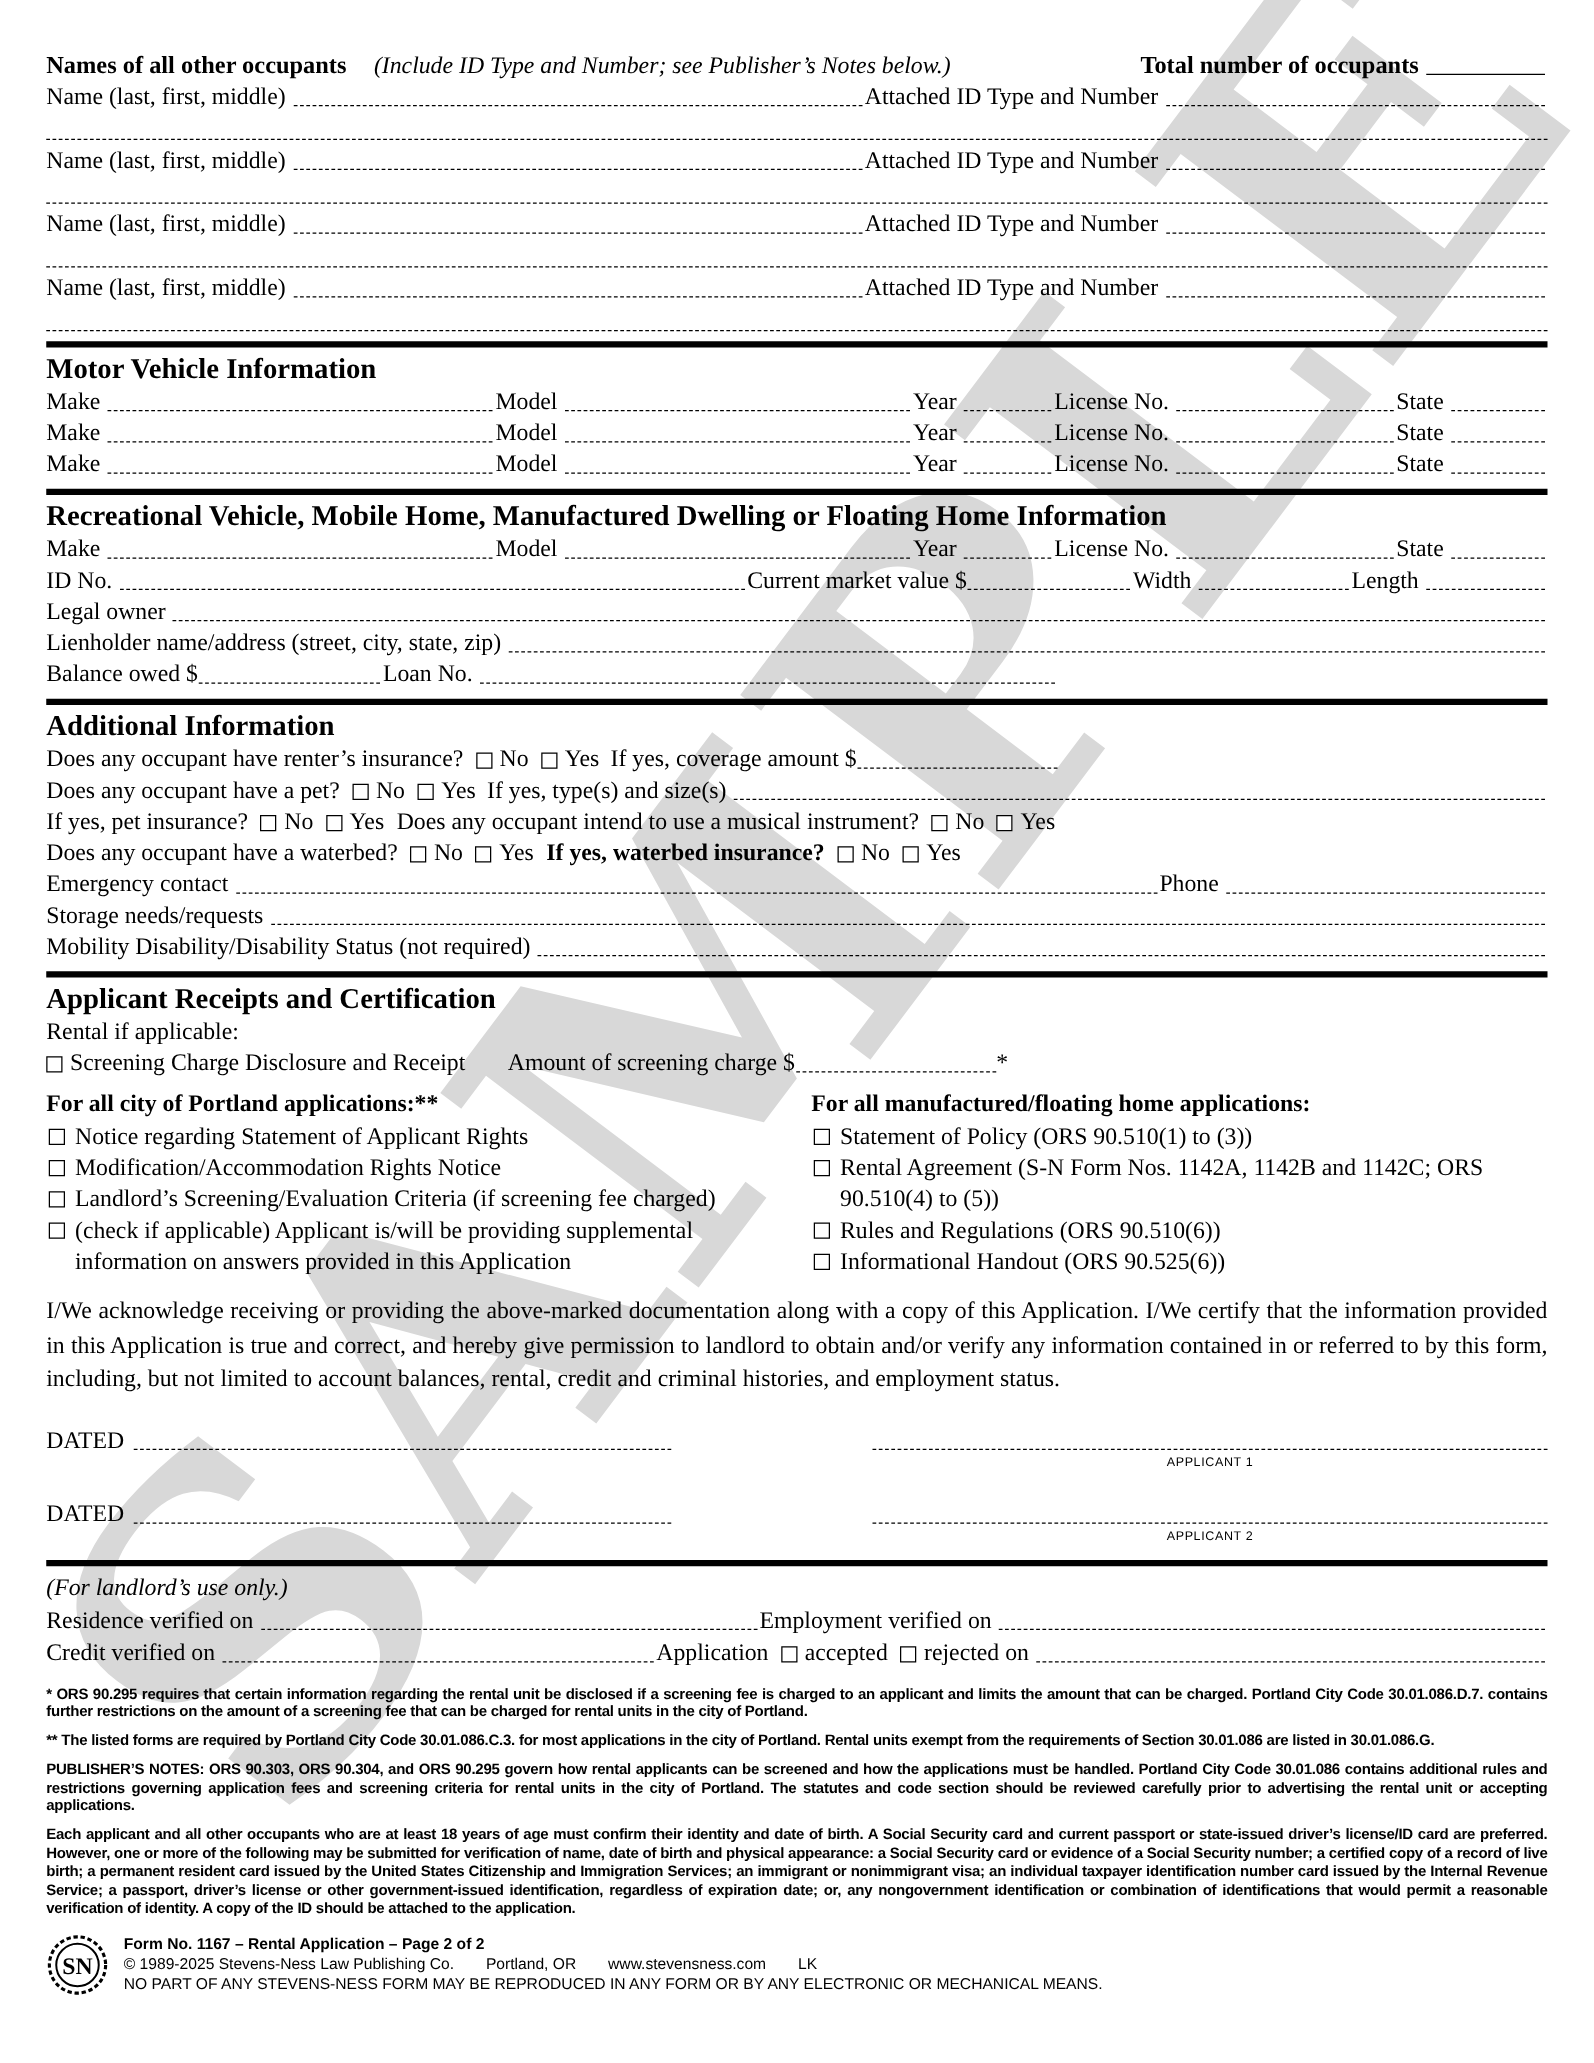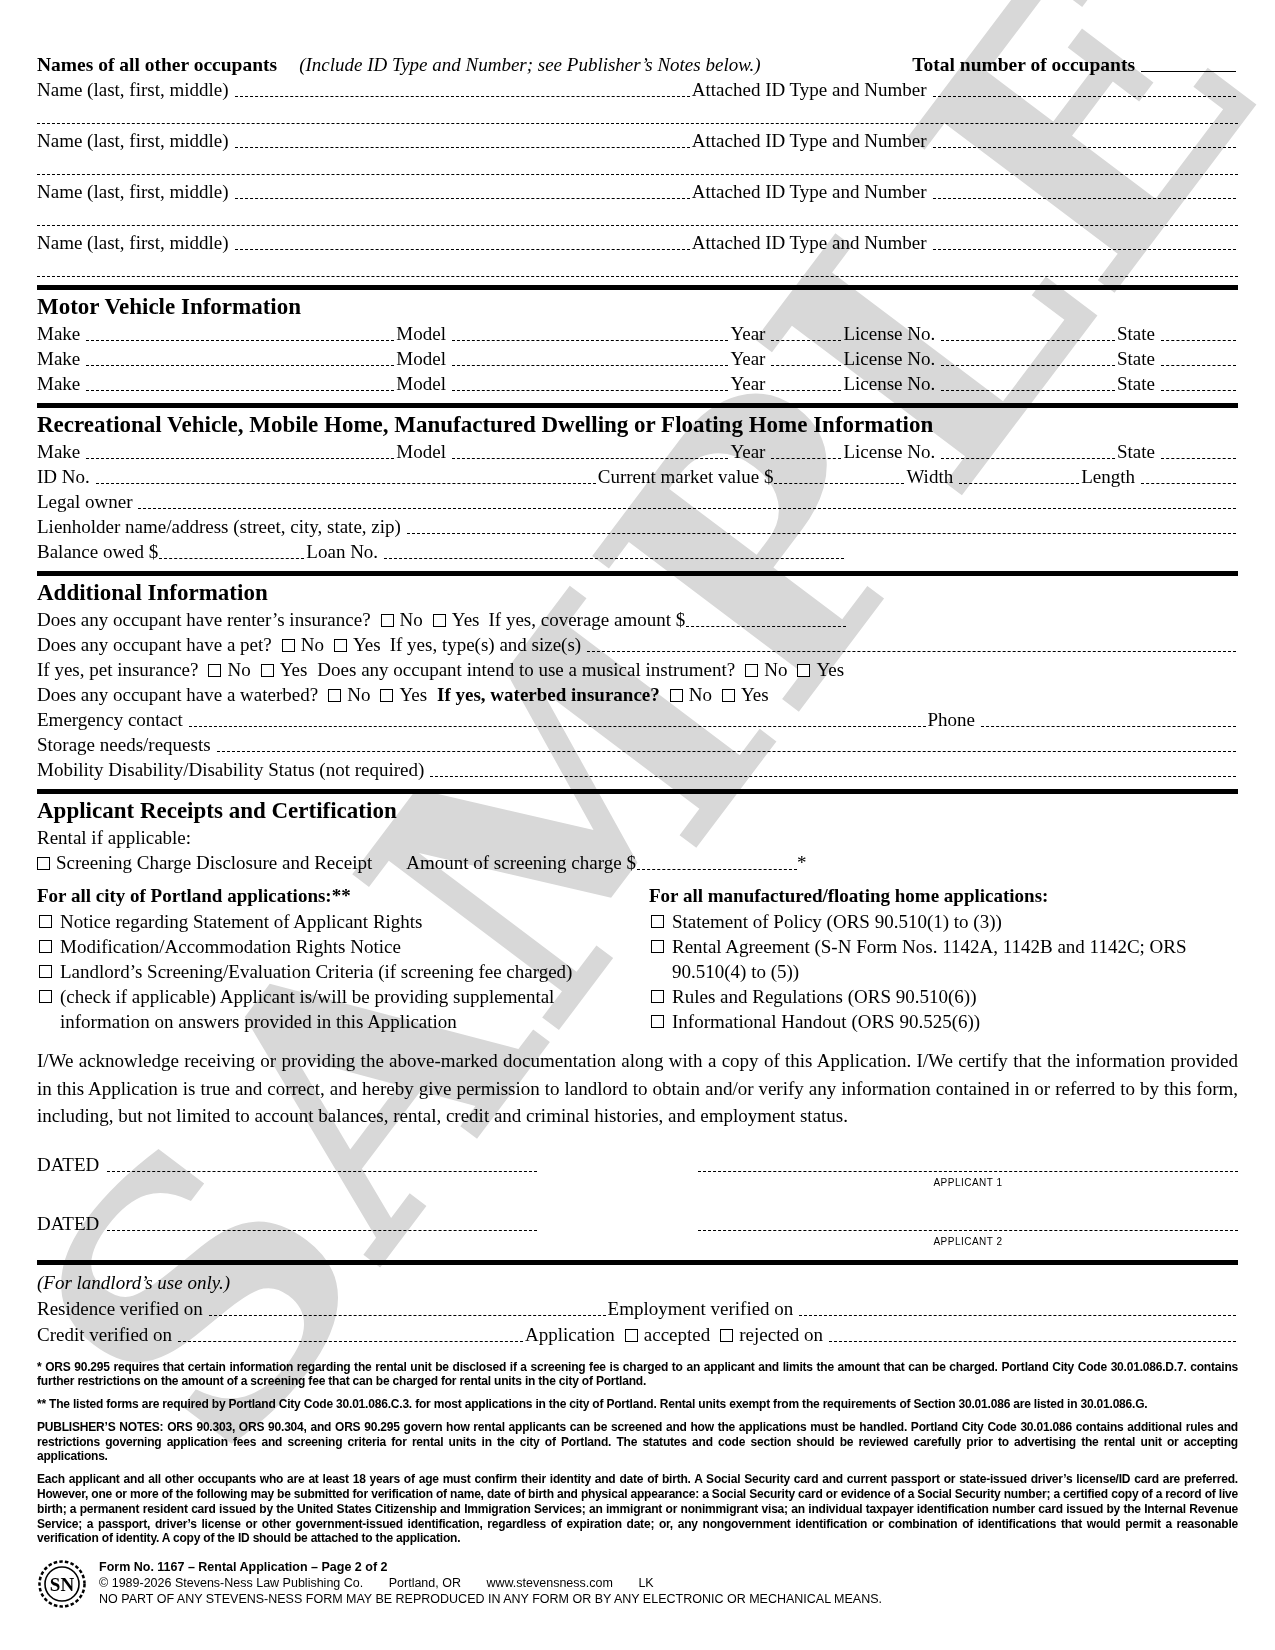--- a/index.html
+++ b/index.html
@@ -1,21 +1,21 @@
 <!DOCTYPE html>
 <html><head>
 <meta charset="utf-8">
 <style>
   html,body{margin:0;padding:0;background:#fff;}
   .page{position:relative;width:1275px;height:1650px;background:#fff;overflow:hidden;
         font-family:"Liberation Serif",serif;color:#000;}
   .wm{position:absolute;left:648px;top:705px;transform:translate(-50%,-50%) rotate(-53deg);
       font-family:"DejaVu Serif",serif;font-weight:bold;font-size:355px;letter-spacing:4px;
       color:#d8d8d8;z-index:0;white-space:nowrap;user-select:none;}
-  .content{position:absolute;left:37px;right:37px;top:48px;z-index:1;}
+  .content{position:absolute;left:37px;right:37px;top:36px;z-index:1;}
 
   .r{display:flex;align-items:flex-end;height:25px;font-size:19px;line-height:23px;}
   .lbl{white-space:nowrap;}
   .b{font-weight:bold;}
   .it{font-style:italic;}
   .h{font-weight:bold;font-size:23px;line-height:27px;height:27px;}
   .bl{flex:1 1 auto;border-bottom:1.8px dashed #000;margin:0 2px 4px 6px;min-width:14px;}
   .solid{border-bottom-style:solid;}
   .sp{flex:1 1 auto;border:none;}
   .w70{flex:0 0 70px;}.w75{flex:0 0 75px;}.w95{flex:0 0 95px;}
@@ -352,21 +352,21 @@
       <div class="flogo">
         <svg width="50" height="50" viewBox="0 0 50 50">
           <circle cx="25" cy="25" r="22.5" fill="none" stroke="#000" stroke-width="2.5" stroke-dasharray="3.5 2.2"></circle>
           <circle cx="25" cy="25" r="17" fill="none" stroke="#000" stroke-width="1.6"></circle>
           <text x="25" y="32" text-anchor="middle" font-family="Liberation Serif, serif" font-size="19" font-weight="bold" fill="#000">SN</text>
         </svg>
       </div>
       <div class="ftext">
         <div class="f1">Form No. 1167 – Rental Application – Page 2 of 2</div>
         <div class="f2">
-          <span>© 1989-2026 Stevens-Ness Law Publishing Co.</span>
+          <span>© 1989-2025 Stevens-Ness Law Publishing Co.</span>
           <span>Portland, OR</span>
           <span>www.stevensness.com</span>
           <span>LK</span>
         </div>
         <div class="f3">NO PART OF ANY STEVENS-NESS FORM MAY BE REPRODUCED IN ANY FORM OR BY ANY ELECTRONIC OR MECHANICAL MEANS.</div>
       </div>
     </div>
 
   </div>
 </div>

